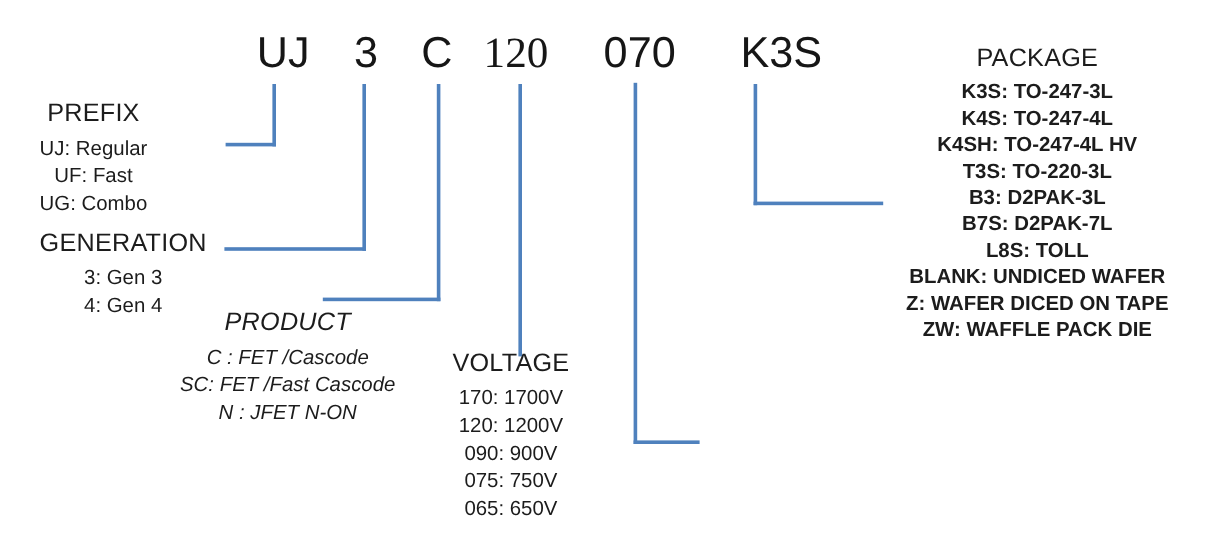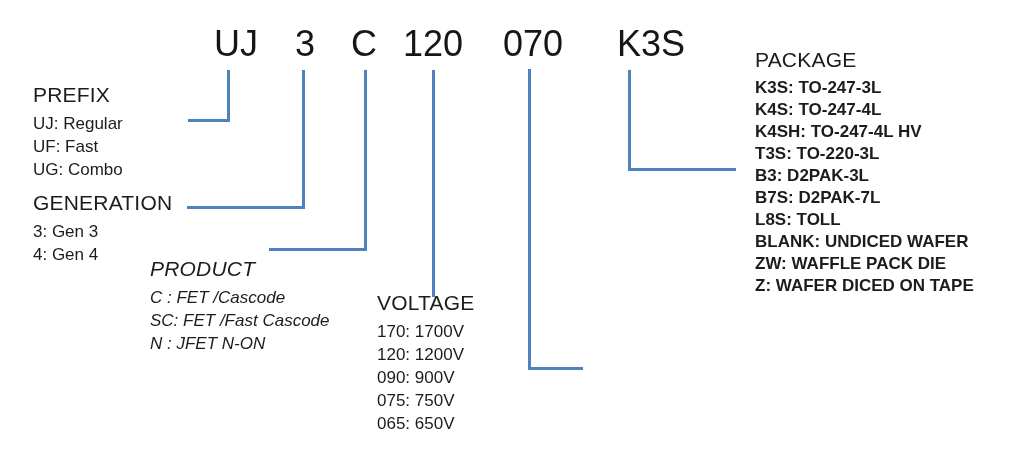--- a/index.html
+++ b/index.html
@@ -6,20 +6,21 @@
   * { box-sizing: border-box; }
   html, body { margin: 0; padding: 0; background: #ffffff; }
   .canvas {
     position: relative;
     width: 1024px;
     height: 451px;
     background: #ffffff;
     overflow: hidden;
     font-family: "Liberation Sans", "DejaVu Sans", sans-serif;
     color: var(--ink);
+    text-align: center;
   }
   
   .seg {
     position: absolute;
     top: 26px;
     font-size: 36px;
     line-height: 1;
     white-space: nowrap;
     color: #161616;
   }
@@ -43,21 +44,21 @@
   .geq { text-decoration: underline; text-underline-offset: 3px; }
 </style>
 </head>
 <body>
 
 <div class="canvas">
 
   <span class="seg" style="left:214px;">UJ</span>
   <span class="seg" style="left:295px;">3</span>
   <span class="seg" style="left:351px;">C</span>
-  <span class="seg" style="left:403px;">120</span>
+  <span class="seg" style="left:403px;font-family:Liberation Serif, serif;">120</span>
   <span class="seg" style="left:503px;">070</span>
   <span class="seg" style="left:617px;">K3S</span>
 
   <div class="connector elbow-dl" style="left:188px; top:70px; width:42px; height:52px;"></div>
   <div class="connector elbow-dl" style="left:187px; top:70px; width:118px; height:139px;"></div>
   <div class="connector elbow-dl" style="left:269px; top:70px; width:98px; height:181px;"></div>
   <div class="connector vline" style="left:432px; top:70px; height:227px;"></div>
   <div class="connector elbow-dr" style="left:528px; top:69px; width:55px; height:301px;"></div>
   <div class="connector elbow-dr" style="left:628px; top:70px; width:108px; height:101px;"></div>
 
@@ -84,27 +85,27 @@
   <div class="section" style="left:377px; top:292px;">
     <div class="section-title">VOLTAGE</div>
     <div class="item">170: 1700V</div>
     <div class="item">120: 1200V</div>
     <div class="item">090: 900V</div>
     <div class="item">075: 750V</div>
     <div class="item">065: 650V</div>
   </div>
 
 
-  <div class="section section-package" style="left:755px; top:49px;">
+  <div class="section section-package" style="left:755px; top:38px;">
     <div class="section-title">PACKAGE</div>
     <div class="item">K3S: TO-247-3L</div>
     <div class="item">K4S: TO-247-4L</div>
     <div class="item">K4SH: TO-247-4L HV</div>
     <div class="item">T3S: TO-220-3L</div>
     <div class="item">B3: D2PAK-3L</div>
     <div class="item">B7S: D2PAK-7L</div>
     <div class="item">L8S: TOLL</div>
     <div class="item">BLANK: UNDICED WAFER</div>
+    <div class="item">Z: WAFER DICED ON TAPE</div>
     <div class="item">ZW: WAFFLE PACK DIE</div>
-    <div class="item">Z: WAFER DICED ON TAPE</div>
   </div>
 
 </div>
 
 </body></html>

